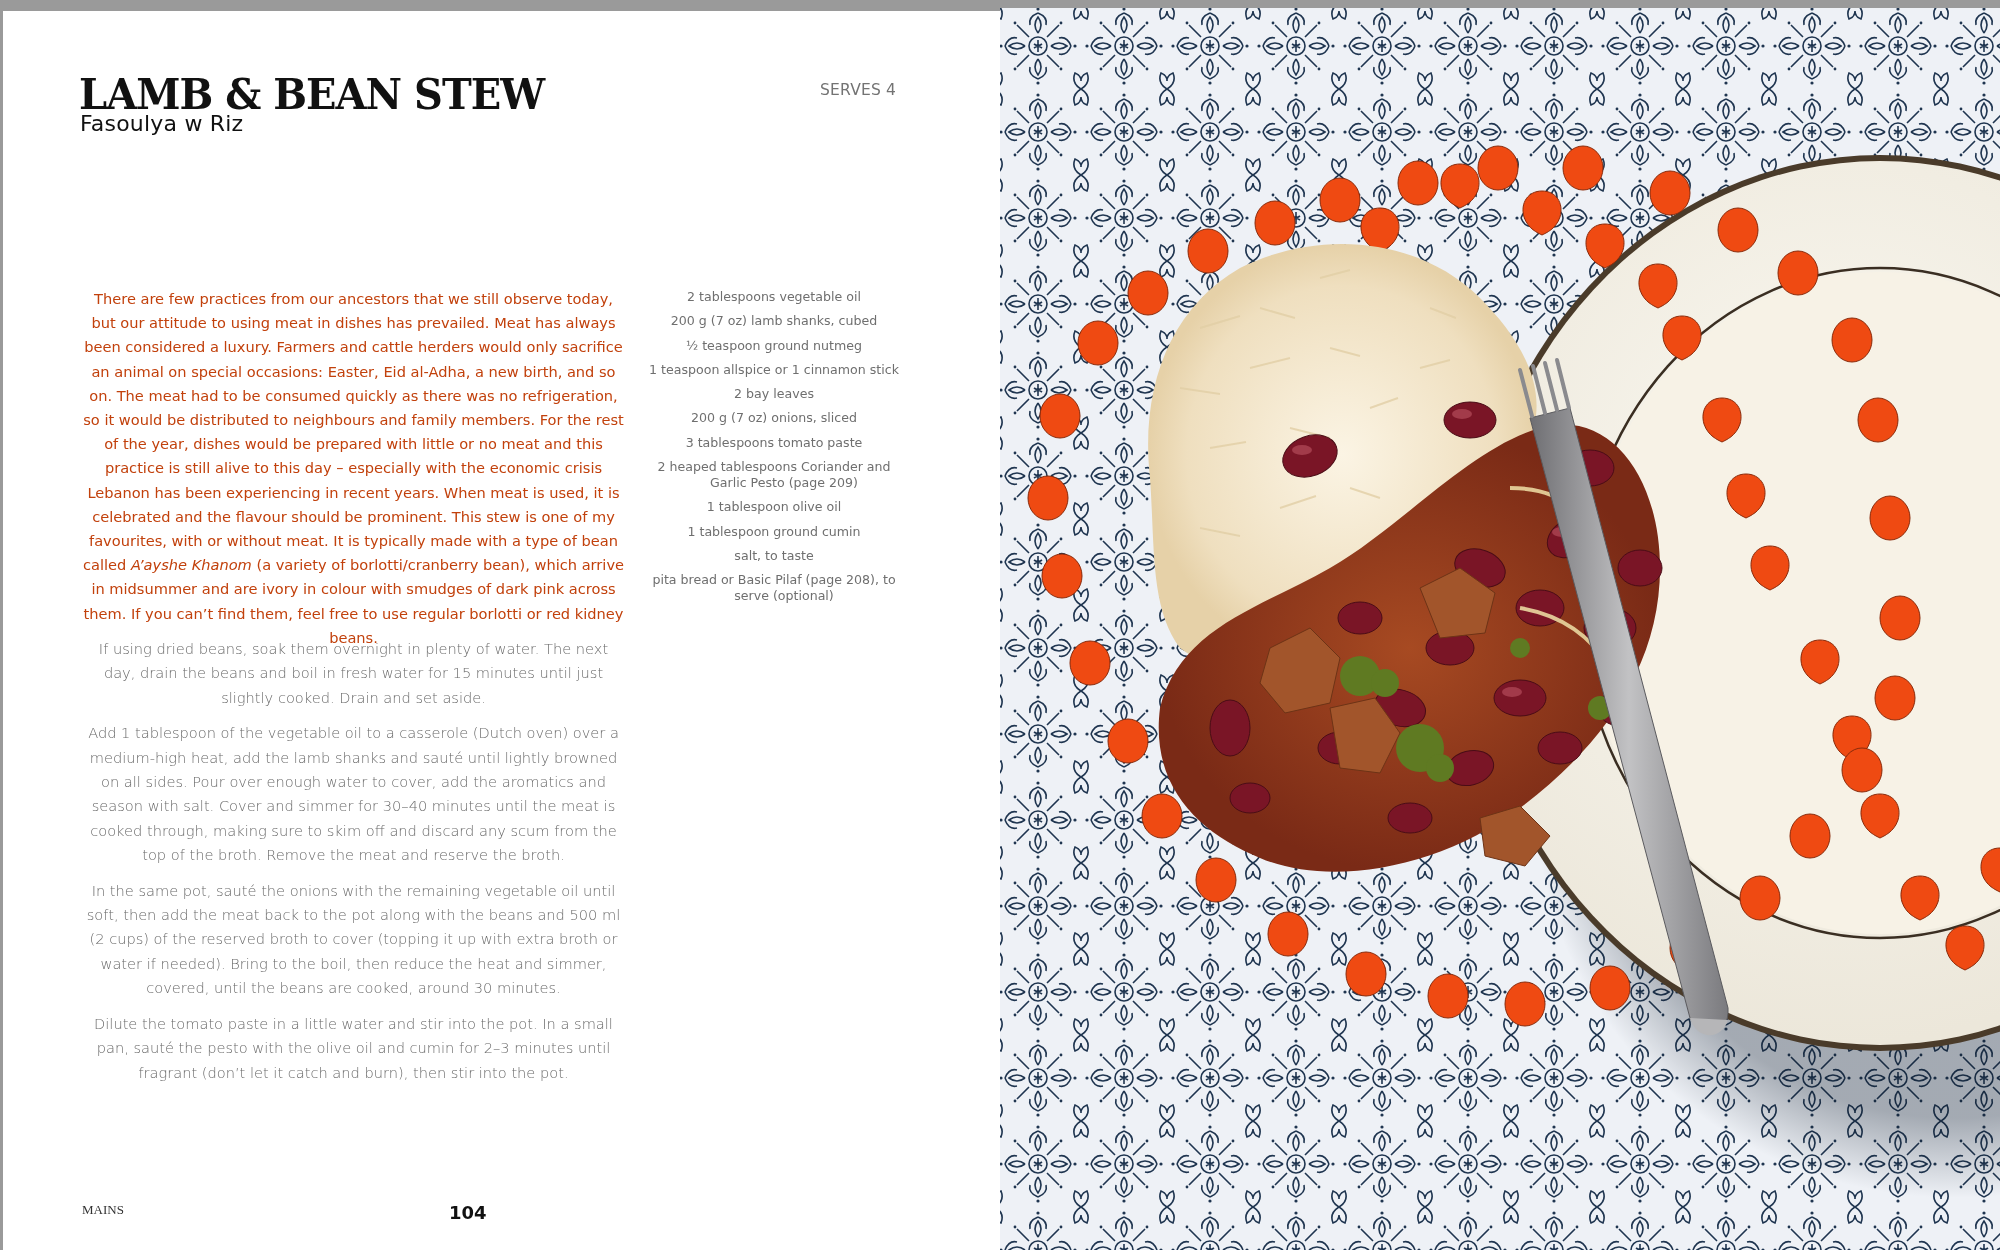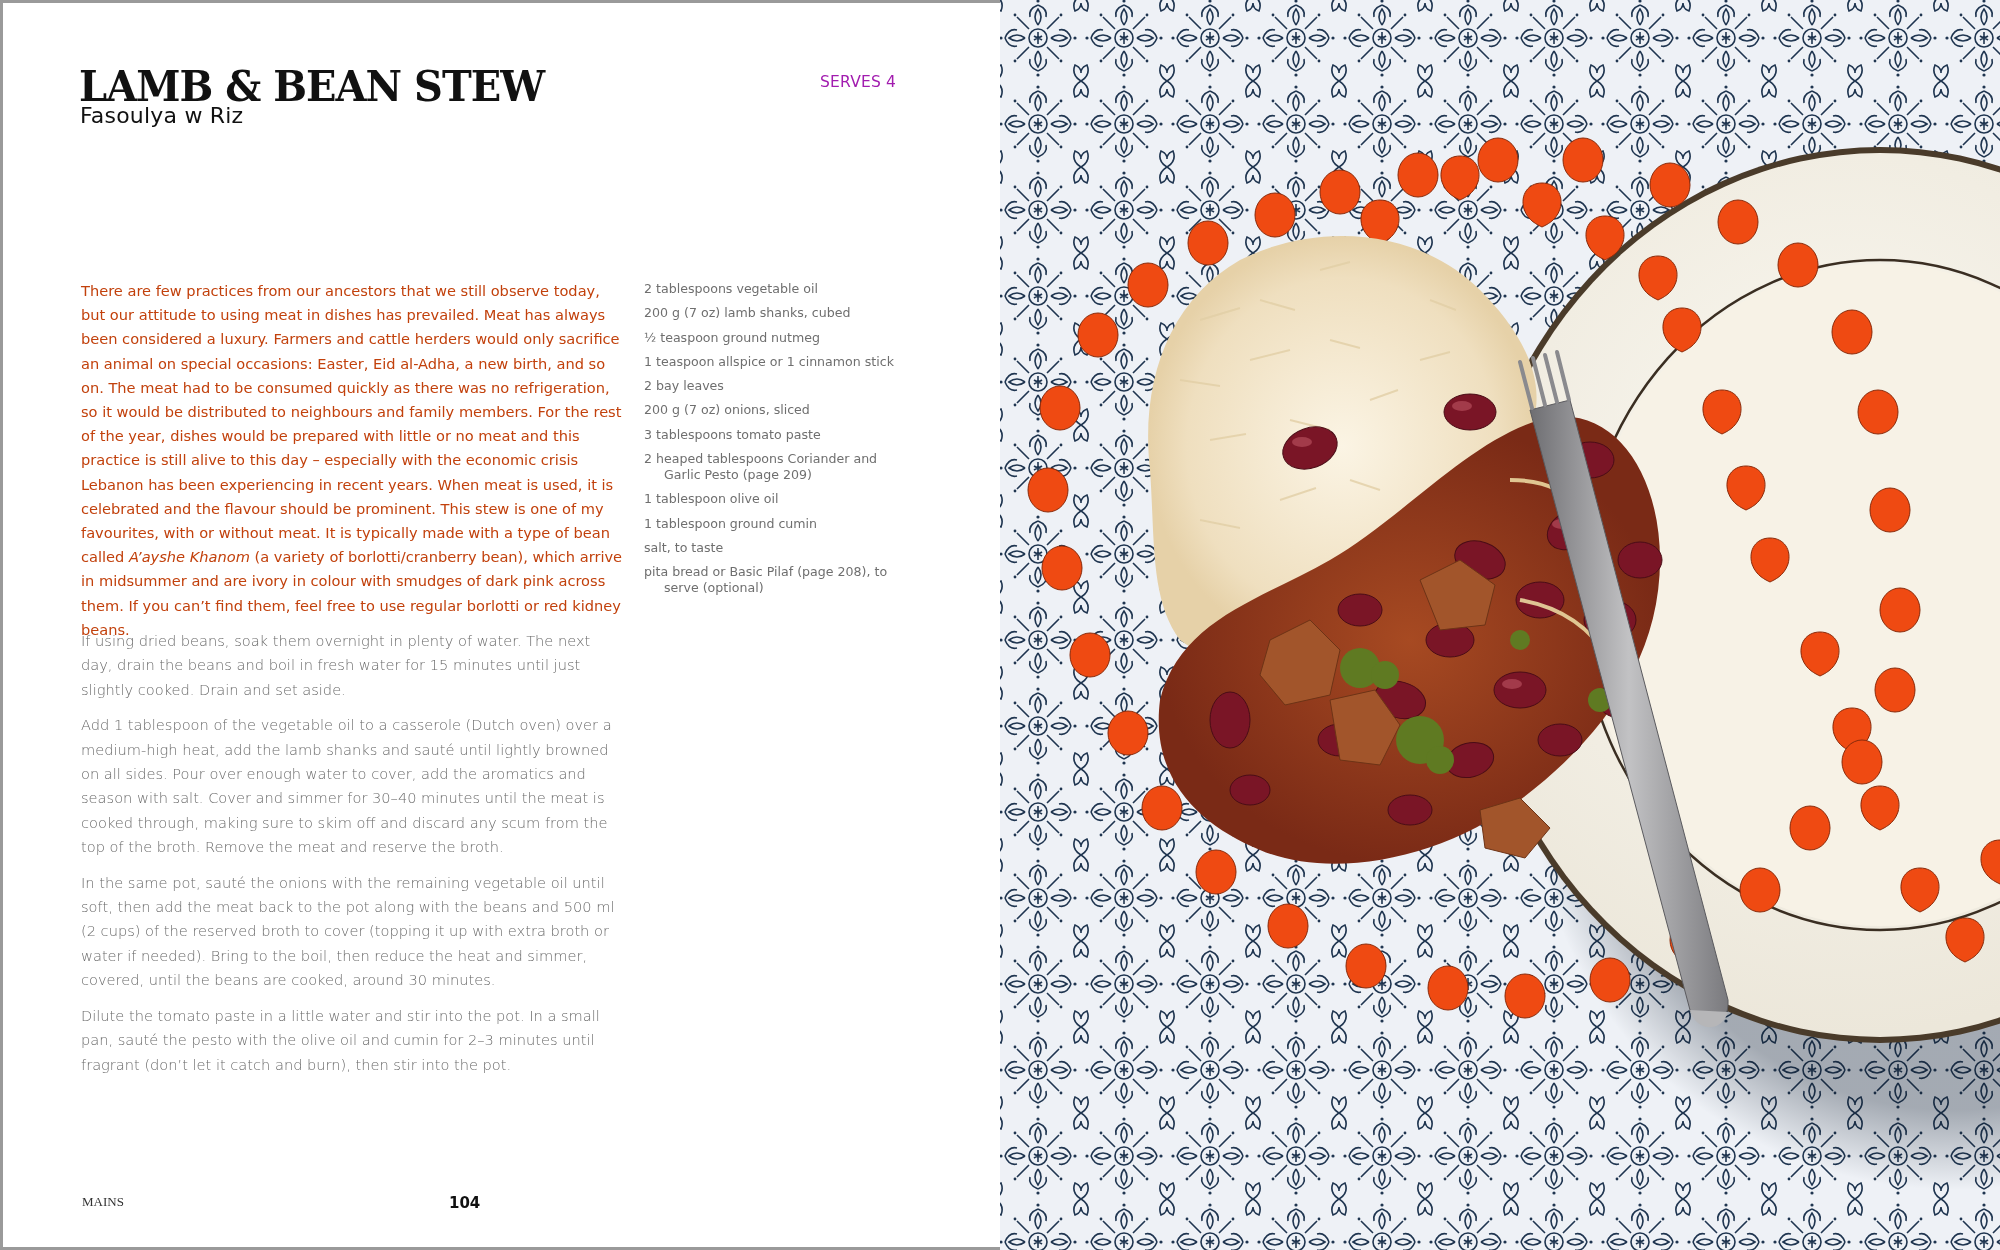--- a/index.html
+++ b/index.html
@@ -2,21 +2,21 @@
 <html><head>
   <meta charset="utf-8">
   <style>
     html, body { margin: 0; padding: 0; }
     body {
       width: 2000px; height: 1250px; overflow: hidden;
       background: #9a9a9a;
       font-family: "Liberation Sans", "DejaVu Sans", sans-serif;
       position: relative;
     }
-    .spread { position: absolute; left: 0; top: 0; width: 2000px; height: 1106px; }
+    .spread { position: absolute; left: 0; top: 8px; width: 2000px; height: 1106px; text-align: center; }
     .page-left {
       position: absolute; left: 3px; top: 3px; width: 997px; height: 1244px;
       background: #ffffff;
     }
     .page-right {
       position: absolute; left: 1000px; top: 0; width: 1000px; height: 1250px;
       overflow: hidden;
       background-color: #eef1f6;
     }
     .title {
@@ -25,21 +25,21 @@
       font-weight: 900; font-size: 40px; letter-spacing: -1px; color: #111;
       transform: scaleY(1.05); transform-origin: left top;
     }
     .subtitle {
       position: absolute; left: 77px; top: 100px;
       font-family: "DejaVu Sans", sans-serif; font-size: 22px; color: #111;
       letter-spacing: 0.2px;
     }
     .serves {
       position: absolute; left: 817px; top: 70px;
-      font-family: "DejaVu Sans", sans-serif; font-size: 15.5px; color: #a21caf;
+      font-family: "DejaVu Sans", sans-serif; font-size: 15.5px; color: #737373;
       letter-spacing: 0.2px;
     }
     .intro {
       position: absolute; left: 78px; top: 276px; width: 545px;
       font-family: "DejaVu Sans", sans-serif; font-size: 14.6px; line-height: 24.2px;
       color: #c2410c; margin: 0;
     }
     .method {
       position: absolute; left: 78px; top: 626px; width: 545px;
       font-family: "DejaVu Sans", sans-serif; font-size: 14.6px; line-height: 24.4px;
@@ -51,21 +51,21 @@
       list-style: none; margin: 0; padding: 0;
       font-family: "DejaVu Sans", sans-serif; font-size: 12.6px; line-height: 16px; color: #6f6f6f;
     }
     .ingredients li { margin: 0 0 8.3px 0; padding-left: 20px; text-indent: -20px; }
     .footer-section {
       position: absolute; left: 79px; top: 1191px;
       font-family: "Liberation Serif", serif; font-size: 13px; color: #333;
     }
     .footer-page {
       position: absolute; left: 446px; top: 1191px;
-      font-family: "DejaVu Sans", sans-serif; font-size: 15px; font-weight: bold; color: #111;
+      font-family: "DejaVu Sans", sans-serif; font-size: 18px; font-weight: bold; color: #111;
     }
     .photo-svg { position: absolute; left: 0; top: 0; }
   </style>
 </head>
 <body>
 
 <div class="spread">
 
   <div class="page-left">
     <div class="title">LAMB &amp; BEAN STEW</div>

